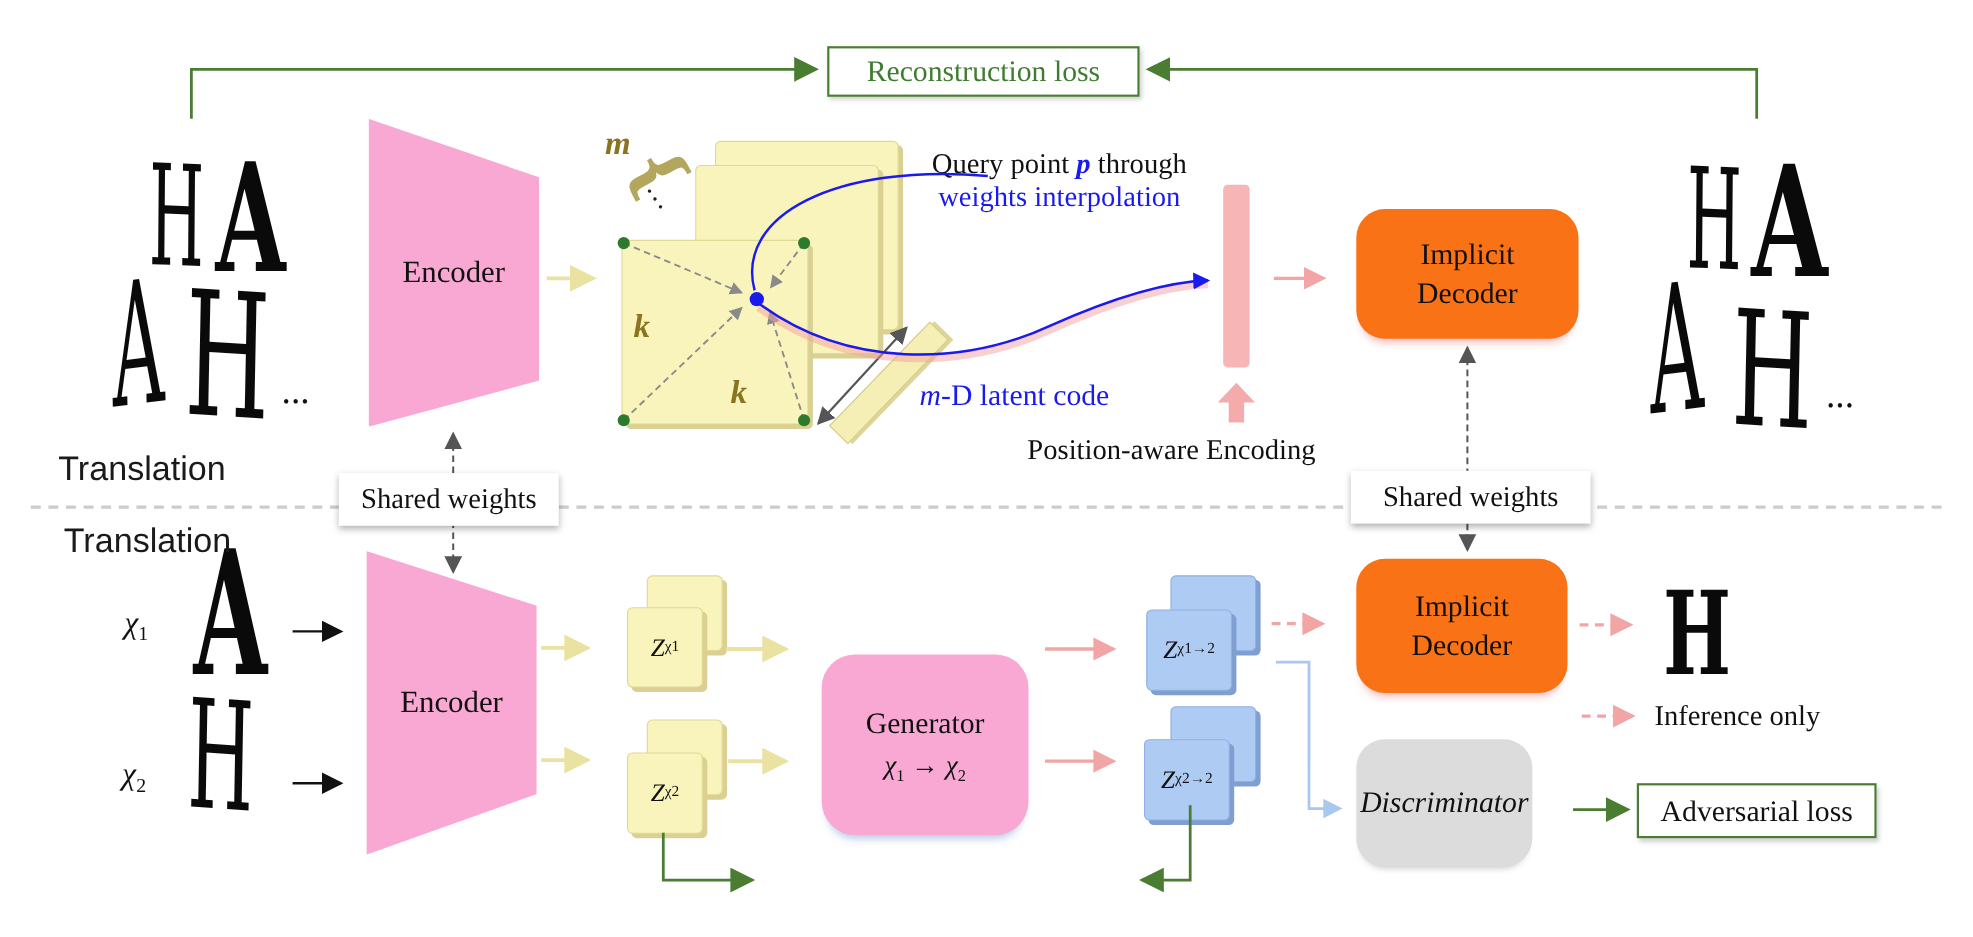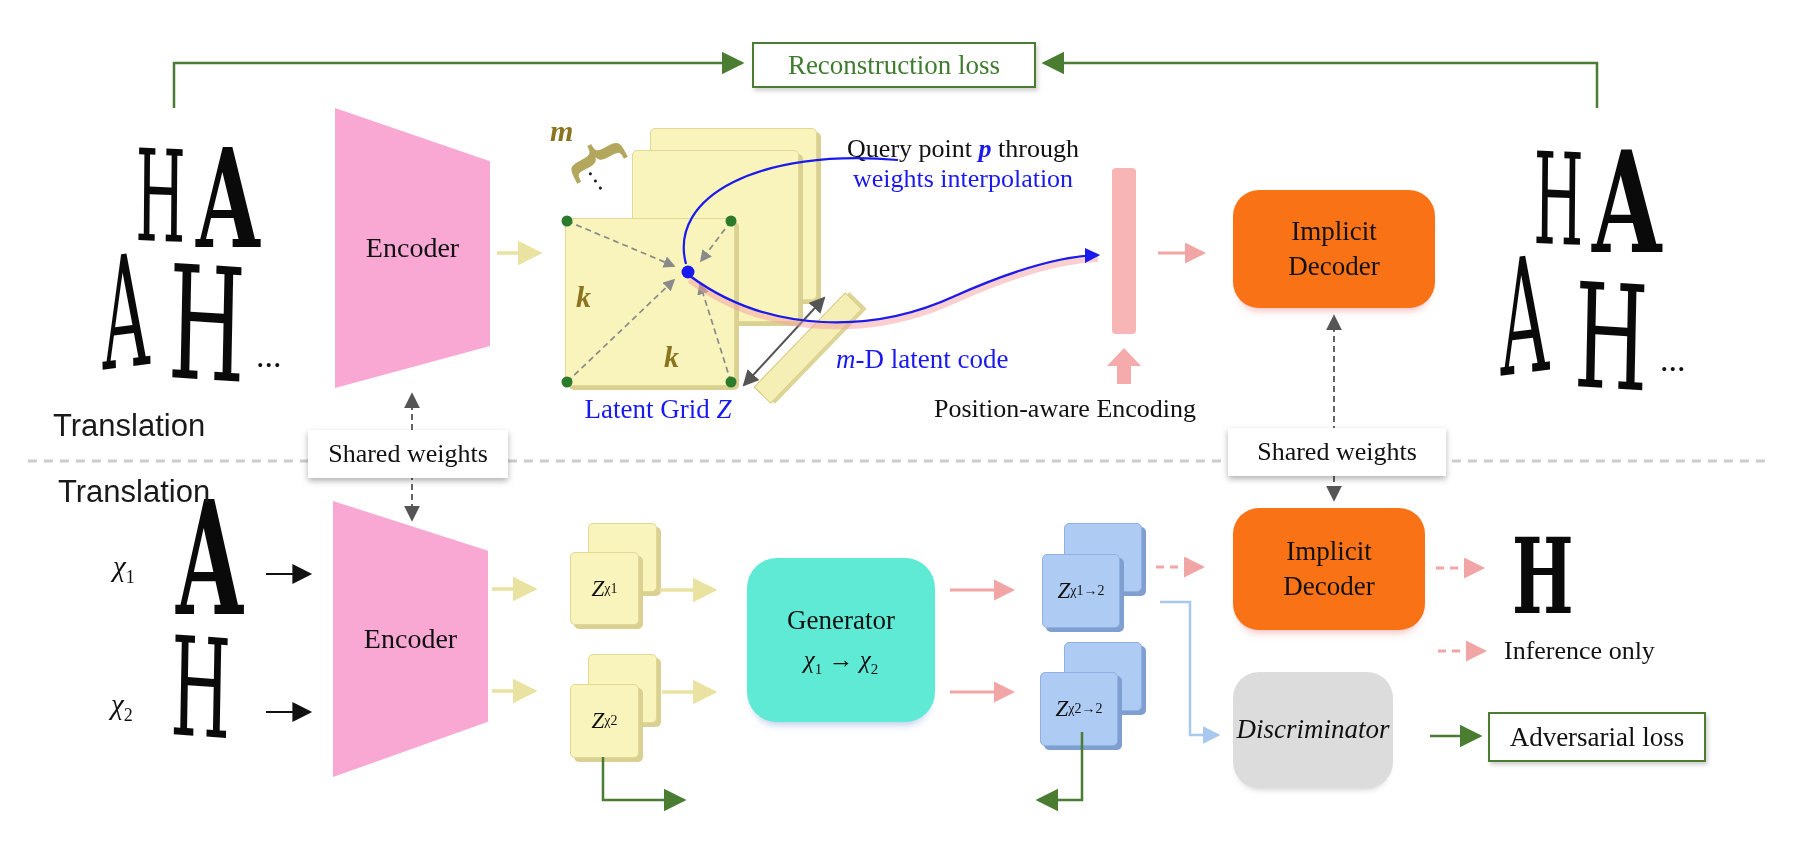--- a/index.html
+++ b/index.html
@@ -21,21 +21,21 @@
            box-shadow:4px 4px 0 #d9d092;}
   .sheet-b{position:absolute;background:#aecbf4;border:1px solid #8fb0e0;border-radius:5px;
            box-shadow:4px 4px 0 #7e9fd0;}
   .sheet-lbl{position:absolute;inset:0;display:flex;align-items:center;justify-content:center;
              font-size:23px;font-style:italic;}
   .sheet-lbl sub{font-size:14px;font-style:normal;}
   .roundbox{position:absolute;border-radius:26px;display:flex;flex-direction:column;
             align-items:center;justify-content:center;font-size:27px;line-height:1.3;}
   .pinkbox{background:#f97316;box-shadow:0 8px 8px -6px rgba(240,150,150,.7);}
   .graybox{background:#dcdcdc;box-shadow:0 6px 6px -5px rgba(120,120,120,.4);}
-  .bluebox{background:#5eead4;box-shadow:0 8px 8px -6px rgba(140,170,220,.7);}
+  .bluebox{background:#f9a8d4;box-shadow:0 8px 8px -6px rgba(140,170,220,.7);margin-top:37px;}
   .lossbox{position:absolute;background:#fff;border:2.5px solid #4a7d32;display:flex;align-items:center;
            justify-content:center;font-size:27px;box-shadow:2px 3px 4px rgba(0,0,0,.18);}
   .whitebox{position:absolute;background:#fff;display:flex;align-items:center;justify-content:center;
             font-size:26px;box-shadow:0 3px 6px rgba(0,0,0,.3);}
   .glyph{position:absolute;font-family:"DejaVu Serif",serif;line-height:1;color:#0a0a0a;
          transform-origin:left top;display:inline-block;}
   .pbar{position:absolute;left:1112px;top:168px;width:24px;height:166px;background:#f7b5b5;border-radius:4px;}
   .bar3d{position:absolute;left:742px;top:336px;width:130px;height:22px;background:#f5efb5;
          border:1px solid #d3c987;transform:rotate(-46deg);box-shadow:3px 3px 0 #ddd597;}
   .zsym{font-style:italic;}
@@ -161,24 +161,20 @@
 
   <div class="lbl sans" style="left:53px;top:408px;font-size:31px;color:#1a1a1a;">Translation</div>
   <div class="lbl sans" style="left:58px;top:474px;font-size:31px;color:#1a1a1a;">Translation</div>
 
   <div class="lbl olive" style="left:550px;top:114px;font-size:30px;font-style:italic;font-weight:bold;">m</div>
   <span class="lbl" style="left:572px;top:122px;font-size:62px;color:#b3a75e;transform:rotate(62deg);">❴</span>
   <span class="lbl" style="left:588px;top:162px;font-size:26px;transform:rotate(55deg);color:#222;">…</span>
   <div class="lbl olive" style="left:576px;top:280px;font-size:30px;font-style:italic;font-weight:bold;">k</div>
   <div class="lbl olive" style="left:664px;top:340px;font-size:30px;font-style:italic;font-weight:bold;">k</div>
 
-  <div class="lbl blue center" style="left:548px;top:394px;width:220px;font-size:27px;">
-    <span>Latent Grid</span>
-    <i class="zsym">Z</i>
-  </div>
 
   <div class="lbl center" style="left:828px;top:134px;width:270px;font-size:26px;">
     <div>
       <span>Query point</span>
       <i class="blue" style="font-weight:bold">p</i>
       <span>through</span>
     </div>
     <div class="blue">weights interpolation</div>
   </div>
 

